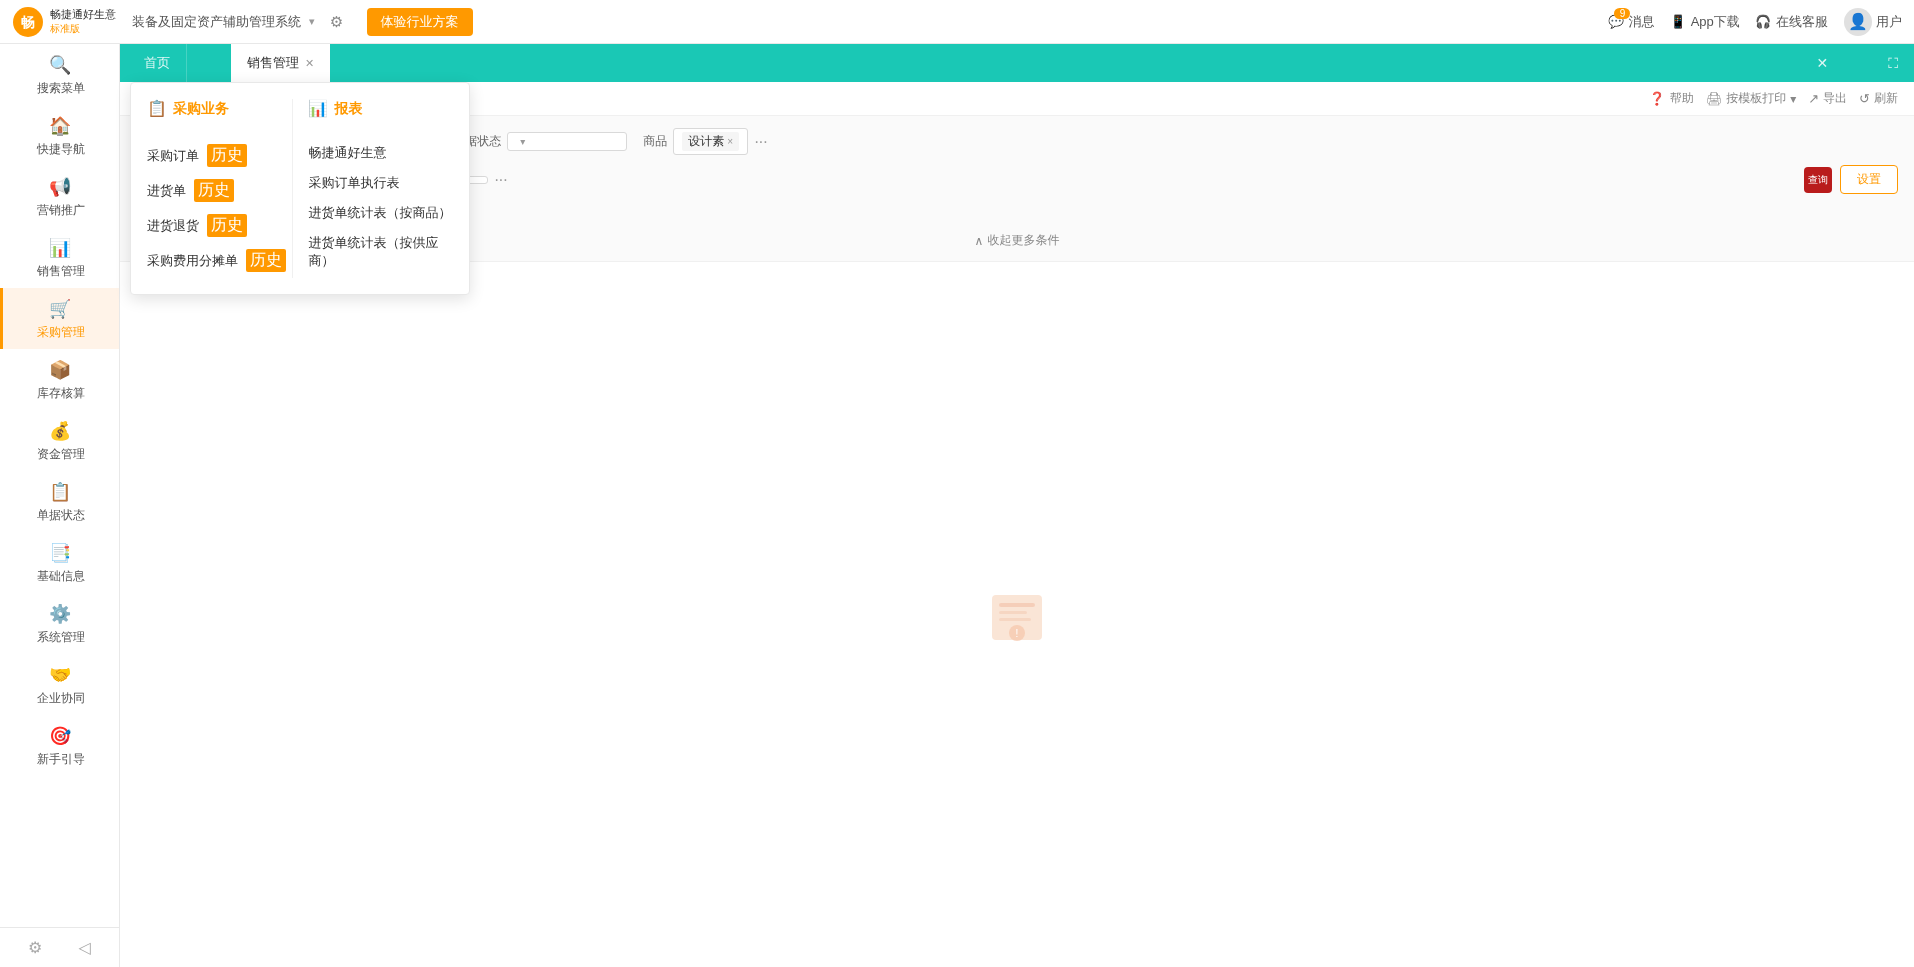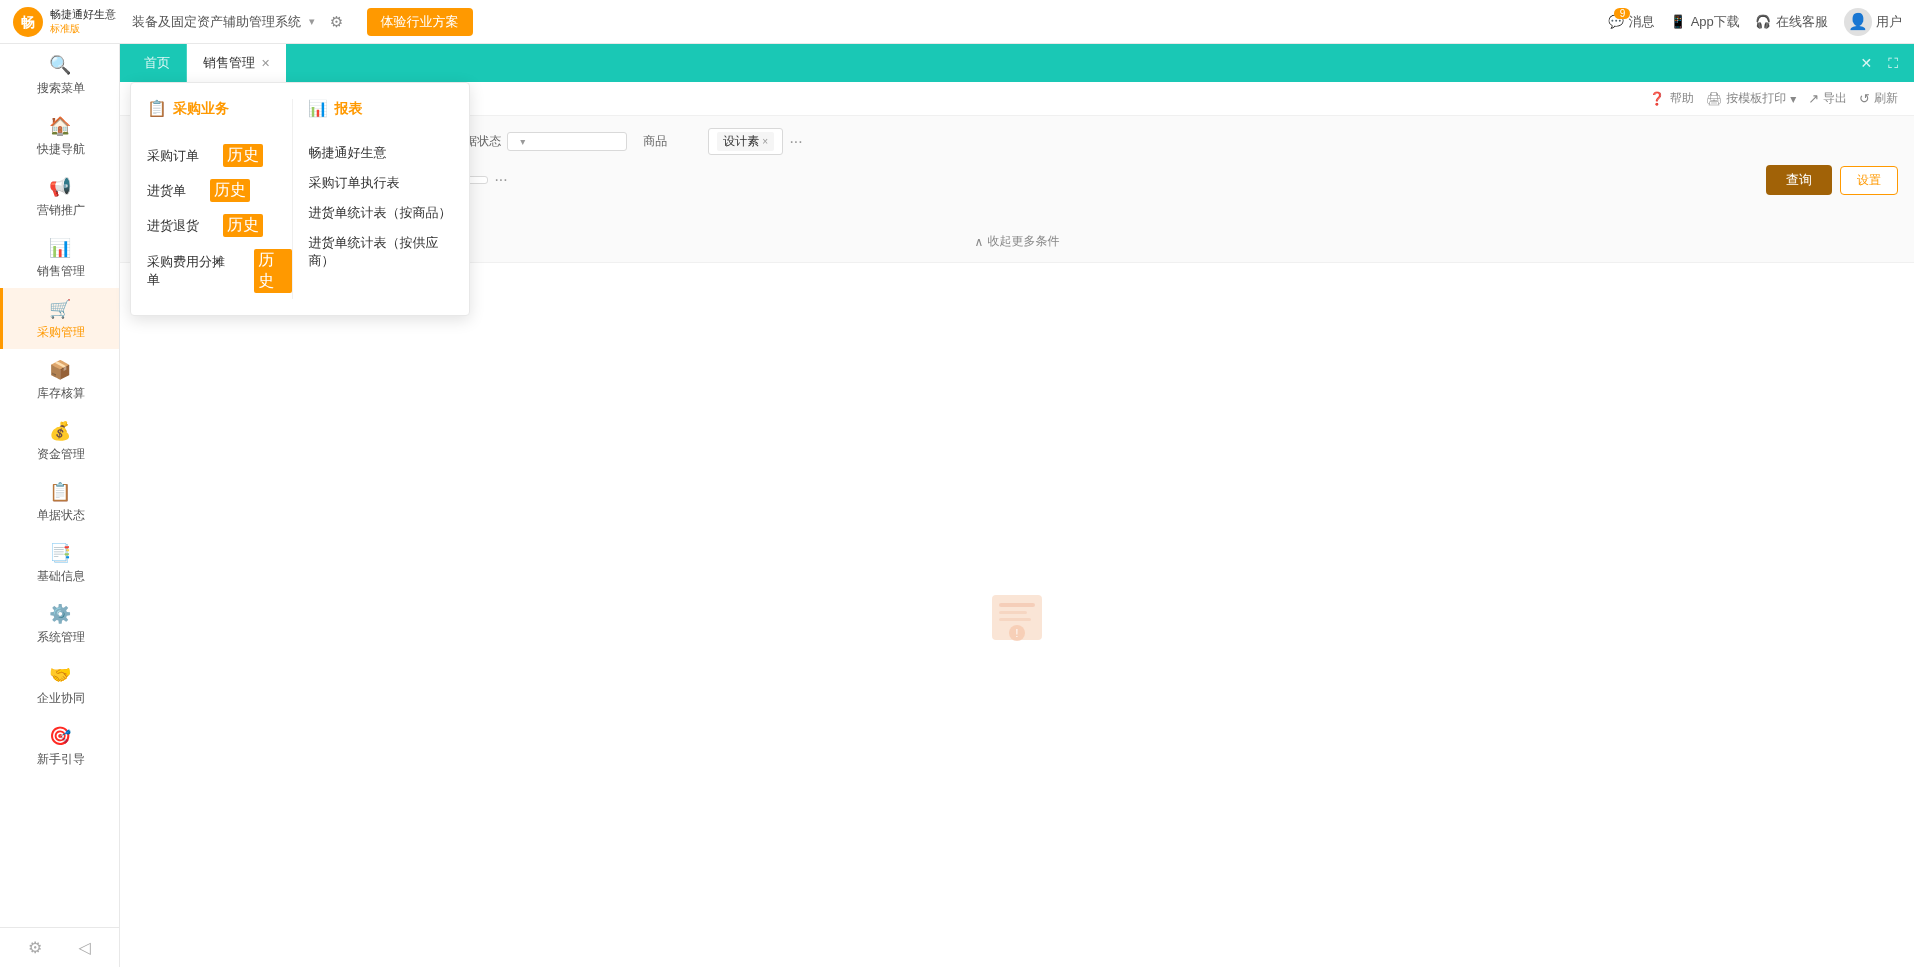--- a/index.html
+++ b/index.html
@@ -139,20 +139,21 @@
       overflow: hidden;
     }
 
     
     .tab-bar {
       background: #1ac8b5;
       display: flex;
       align-items: center;
       height: 38px;
       padding: 17px 8px;
+      gap: 44px;
     }
     .tab-item {
       padding: 0 16px;
       height: 38px;
       display: flex;
       align-items: center;
       font-size: 13px;
       cursor: pointer;
       color: rgba(255,255,255,0.85);
       gap: 6px;
@@ -257,21 +258,20 @@
     .tag-box {
       display: flex;
       align-items: center;
       border: 1px solid #d9d9d9;
       border-radius: 3px;
       padding: 3px 8px;
       background: #fff;
       font-size: 12px;
       color: #333;
       gap: 4px;
-      margin-left: 35px;
     }
     .tag-item {
       background: #f5f5f5;
       padding: 1px 6px;
       border-radius: 2px;
       display: flex;
       align-items: center;
       gap: 3px;
     }
     .tag-close { color: #999; cursor: pointer; font-size: 10px; }
@@ -283,26 +283,26 @@
     }
     .collapse-btn {
       color: #888;
       font-size: 12px;
       cursor: pointer;
       display: flex;
       align-items: center;
       gap: 4px;
     }
     .query-btn {
-      background: #a16207;
+      background: #b91c1c;
       color: #fff;
       border: none;
-      padding: 6px 20px;
+      padding: 6px 4px;
       border-radius: 4px;
-      font-size: 13px;
+      font-size: 10px;
       cursor: pointer;
     }
     .setting-btn {
       border: 1px solid #f90;
       color: #f90;
       background: #fff;
       padding: 5px 16px;
       border-radius: 4px;
       font-size: 12px;
       cursor: pointer;
@@ -358,21 +358,21 @@
       padding-bottom: 8px;
     }
     .menu-col-title .col-icon { font-size: 16px; }
     .menu-item-row {
       display: flex;
       align-items: center;
       padding: 6px 0;
       cursor: pointer;
       font-size: 13px;
       color: #333;
-      gap: 24px;
+      gap: 8px;
     }
     .hist-badge {
       background: #f90;
       color: #fff;
       font-size: 16px;
       padding: 1px 4px;
       border-radius: 2px;
     }
   </style>
 </head>

